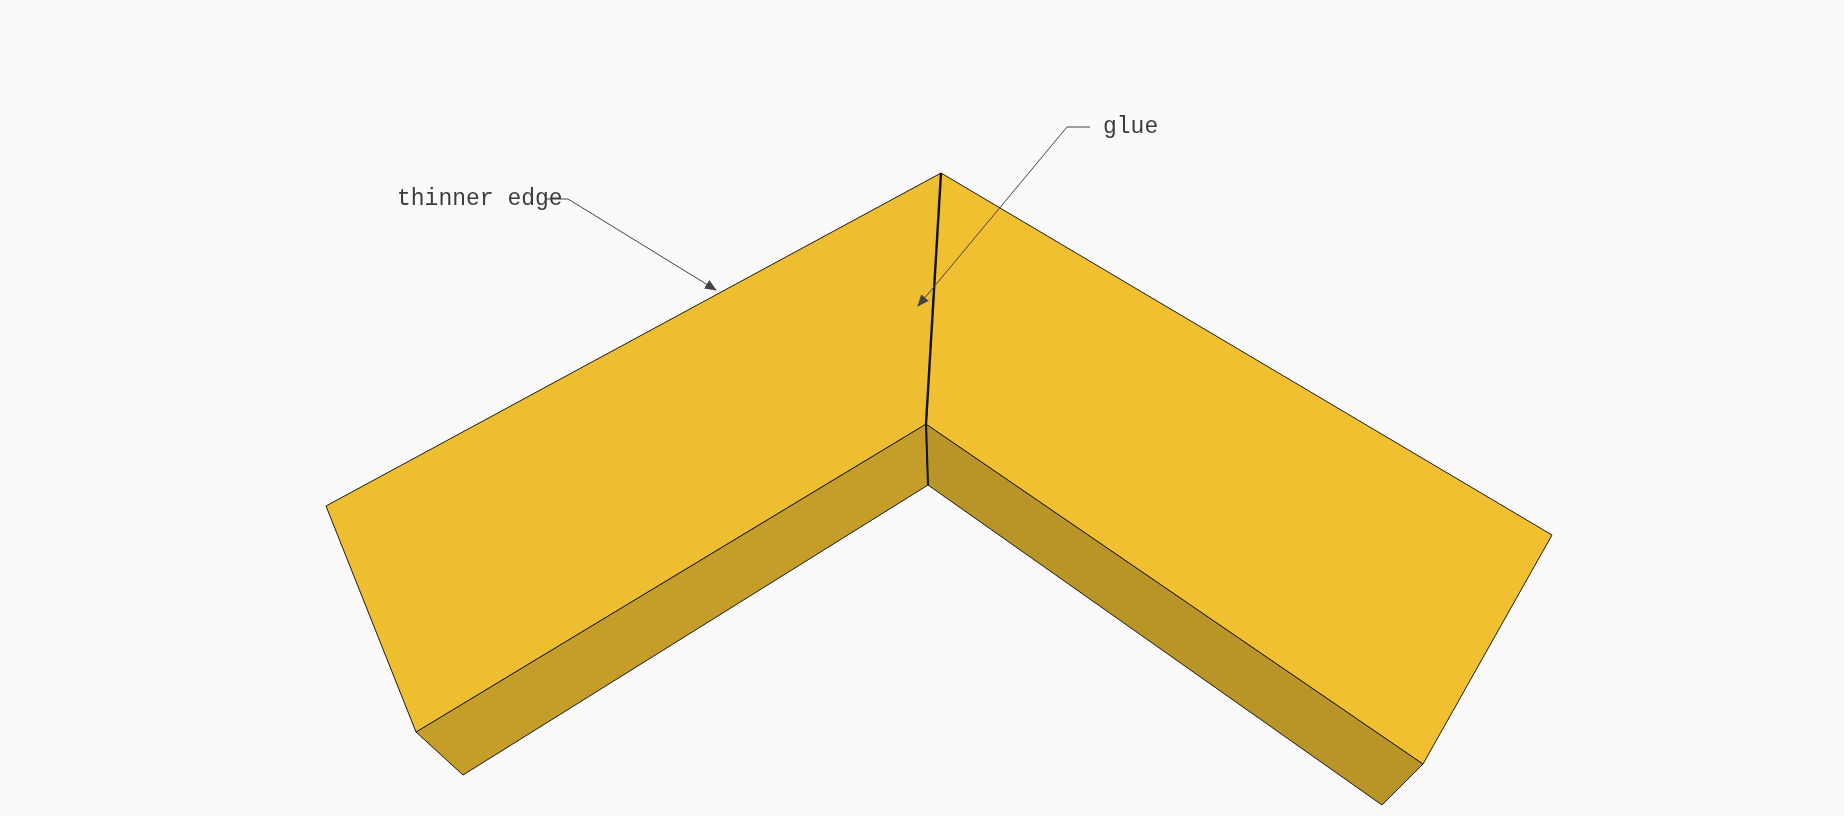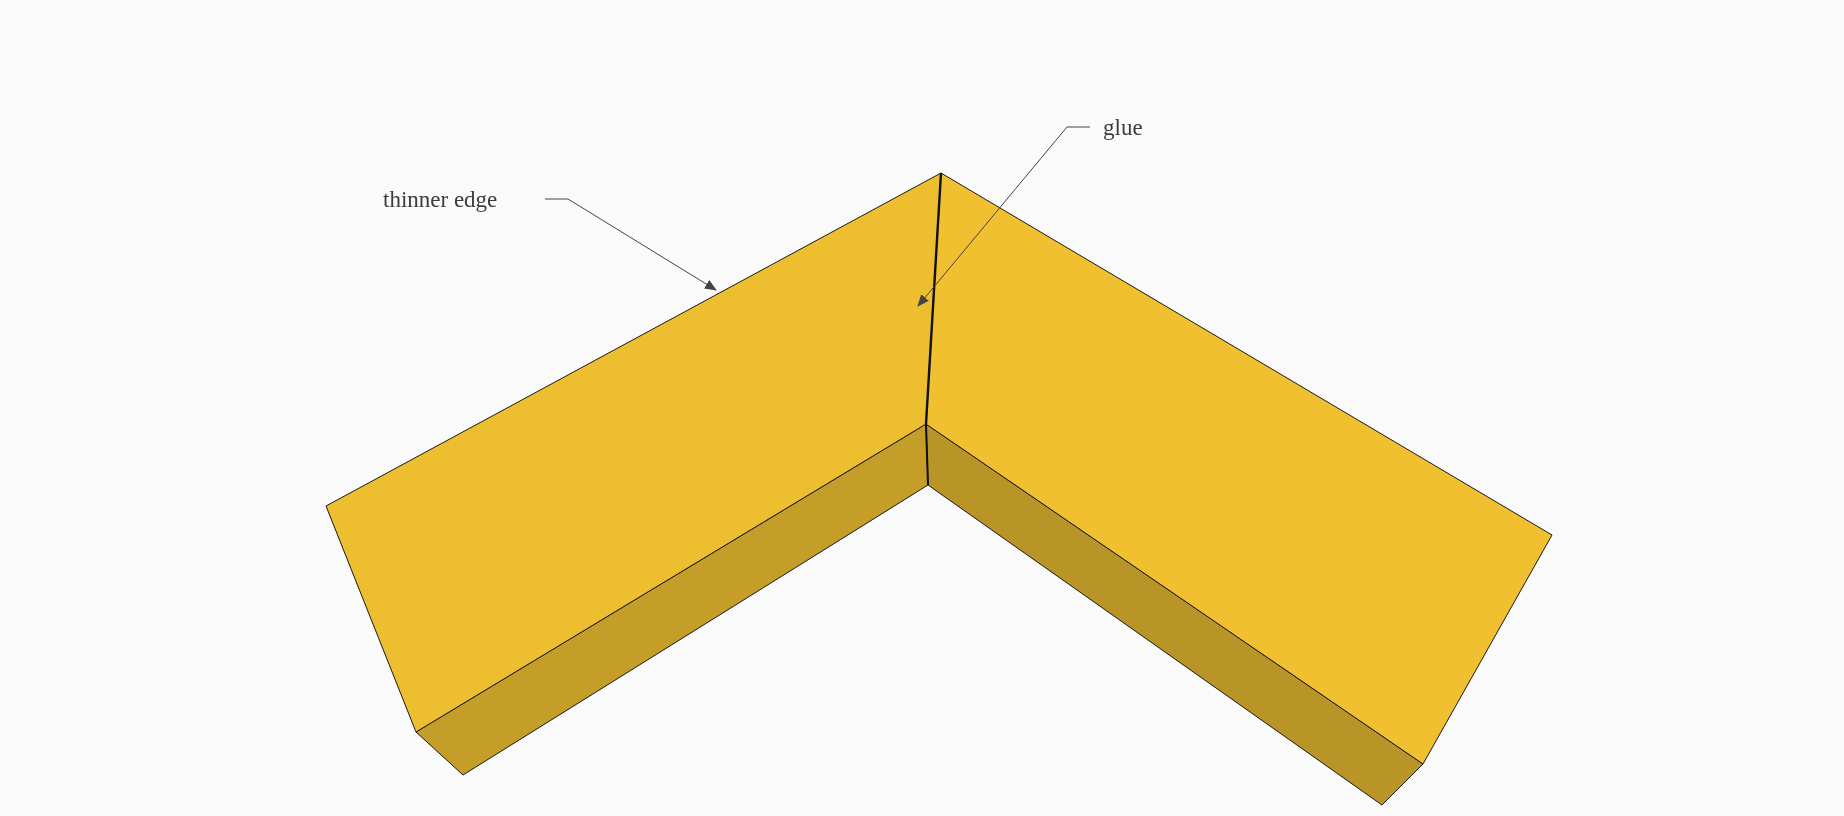--- a/index.html
+++ b/index.html
@@ -4,21 +4,21 @@
   <style>
     html, body { margin: 0; padding: 0; }
     body {
       width: 1844px; height: 816px; overflow: hidden;
       background: #fafafa;
       font-family: "DejaVu Sans", sans-serif;
     }
     .canvas { position: absolute; left: 0; top: 0; width: 1844px; height: 816px; }
     .label {
       position: absolute;
-      font-family: Liberation Serif, serif;
+      font-family: Liberation Mono, monospace;
       font-size: 23px;
       color: #3c3c3c;
       white-space: nowrap;
       line-height: 1;
     }
   </style>
 </head>
 <body>
 
 <svg class="canvas" width="1844" height="816" viewBox="0 0 1844 816" xmlns="http://www.w3.org/2000/svg">
@@ -37,14 +37,14 @@
   <polygon points="941,173 1552,535 1423,764 926,424" fill="#f0c030" stroke="#1a1a1a" stroke-width="1"></polygon>
 
   <line x1="941" y1="173" x2="926" y2="424" stroke="#111111" stroke-width="2.4"></line>
   <line x1="926" y1="424" x2="928" y2="485" stroke="#111111" stroke-width="2"></line>
 
   <polyline points="545,199 568,199 716,290" fill="none" stroke="#444444" stroke-width="1" marker-end="url(#arrow)"></polyline>
 
   <polyline points="1090,127 1067,127 918,306" fill="none" stroke="#444444" stroke-width="1" marker-end="url(#arrow)"></polyline>
 </svg>
 
-<div class="label" style="left:383px; top:188px;">thinner edge</div>
+<div class="label" style="left:397px; top:188px;">thinner edge</div>
 <div class="label" style="left:1103px; top:116px;">glue</div>
 
 </body></html>

